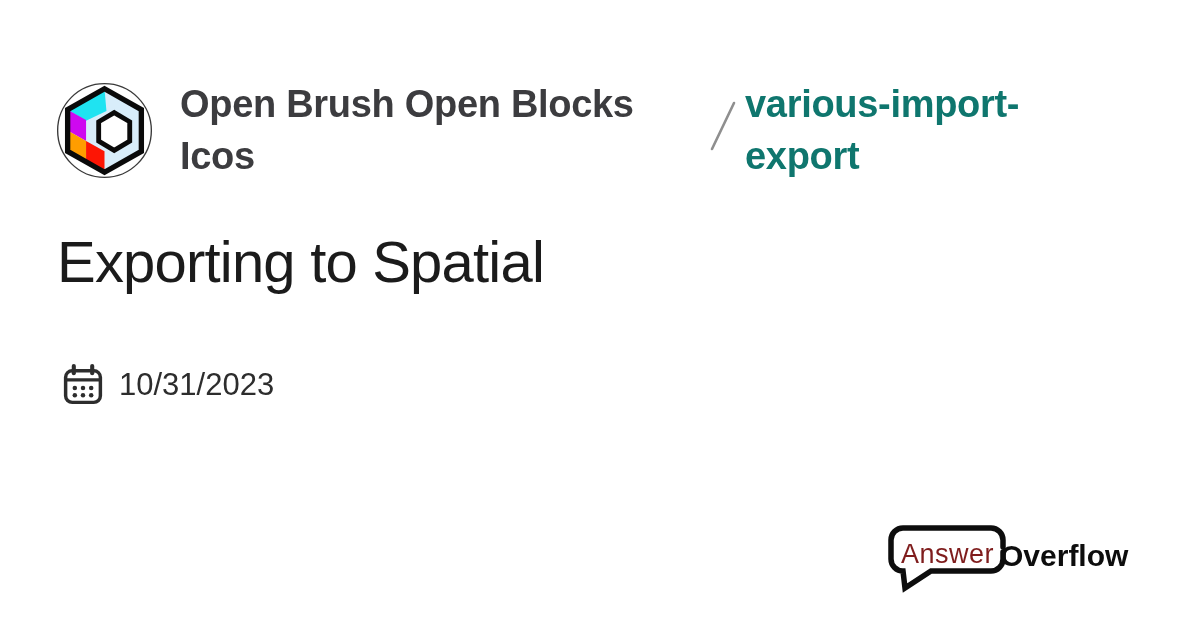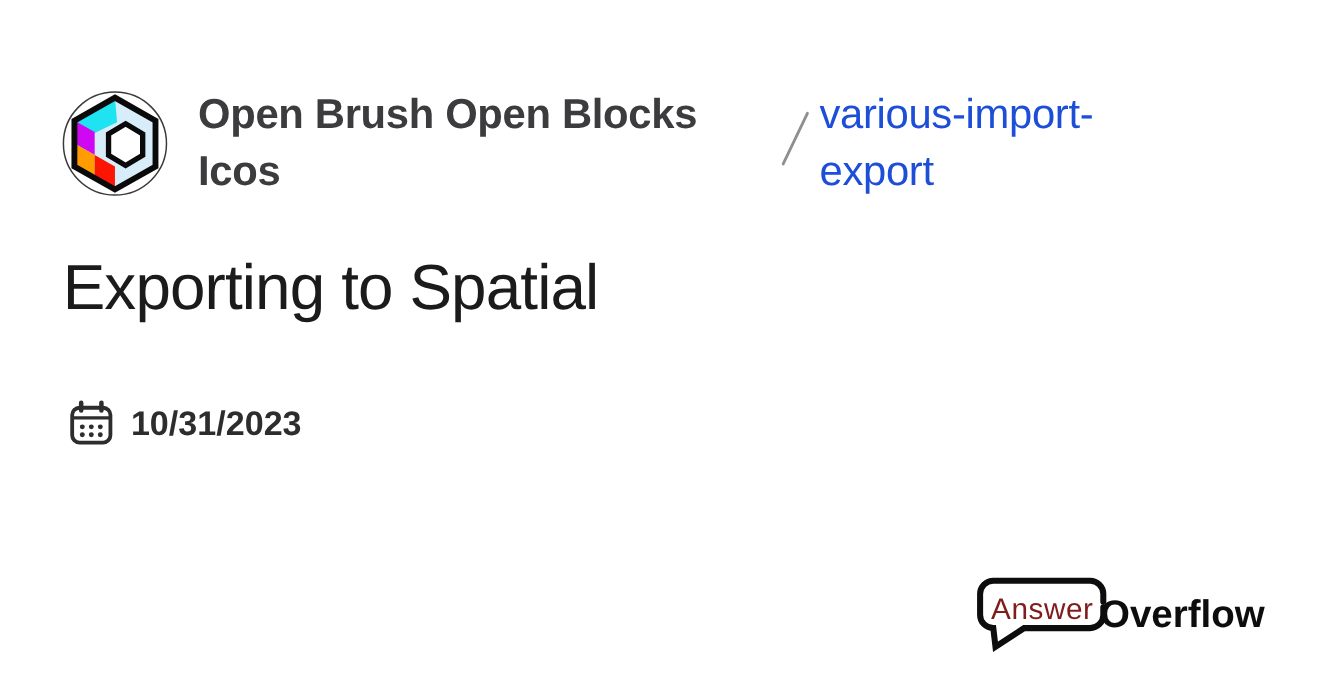--- a/index.html
+++ b/index.html
@@ -35,24 +35,24 @@
     position: absolute;
     left: 707px; top: 99px;
     width: 32px; height: 54px;
   }
 
   .channel-name {
     position: absolute;
     left: 745px; top: 78px;
     width: 340px;
     font-size: 38px;
-    font-weight: 400;
+    font-weight: 700;
     line-height: 52px;
     letter-spacing: -0.3px;
-    color: #1d4ed8;
+    color: #0f766e;
     overflow-wrap: break-word;
   }
 
   
   .post-title {
     position: absolute;
     left: 57px; top: 226px;
     margin: 0;
     font-size: 58px;
     font-weight: 400;
@@ -66,21 +66,21 @@
   .date-row {
     position: absolute;
     left: 60px; top: 362px;
     display: flex;
     align-items: center;
     gap: 13px;
   }
   .date-row svg { width: 46px; height: 46px; display: block; }
   .date-text {
     font-size: 31px;
-    font-weight: 700;
+    font-weight: 400;
     color: #2d2d2d;
   }
 
   
   .brand {
     position: absolute;
     left: 884px; top: 524px;
     width: 250px; height: 80px;
   }
   .brand svg { position: absolute; left: 0; top: 0; width: 250px; height: 80px; }
@@ -89,21 +89,21 @@
     left: 17px; top: 15px;
     font-size: 27px;
     font-weight: 400;
     letter-spacing: 0.5px;
     color: #7f1d1d;
     white-space: nowrap;
   }
   .brand-bold {
     position: absolute;
     left: 116px; top: 15px;
-    font-size: 35px;
+    font-size: 30px;
     font-weight: 700;
     color: #0d0d0d;
     white-space: nowrap;
   }
 </style>
 </head>
 <body>
 
 <div class="card">
 

